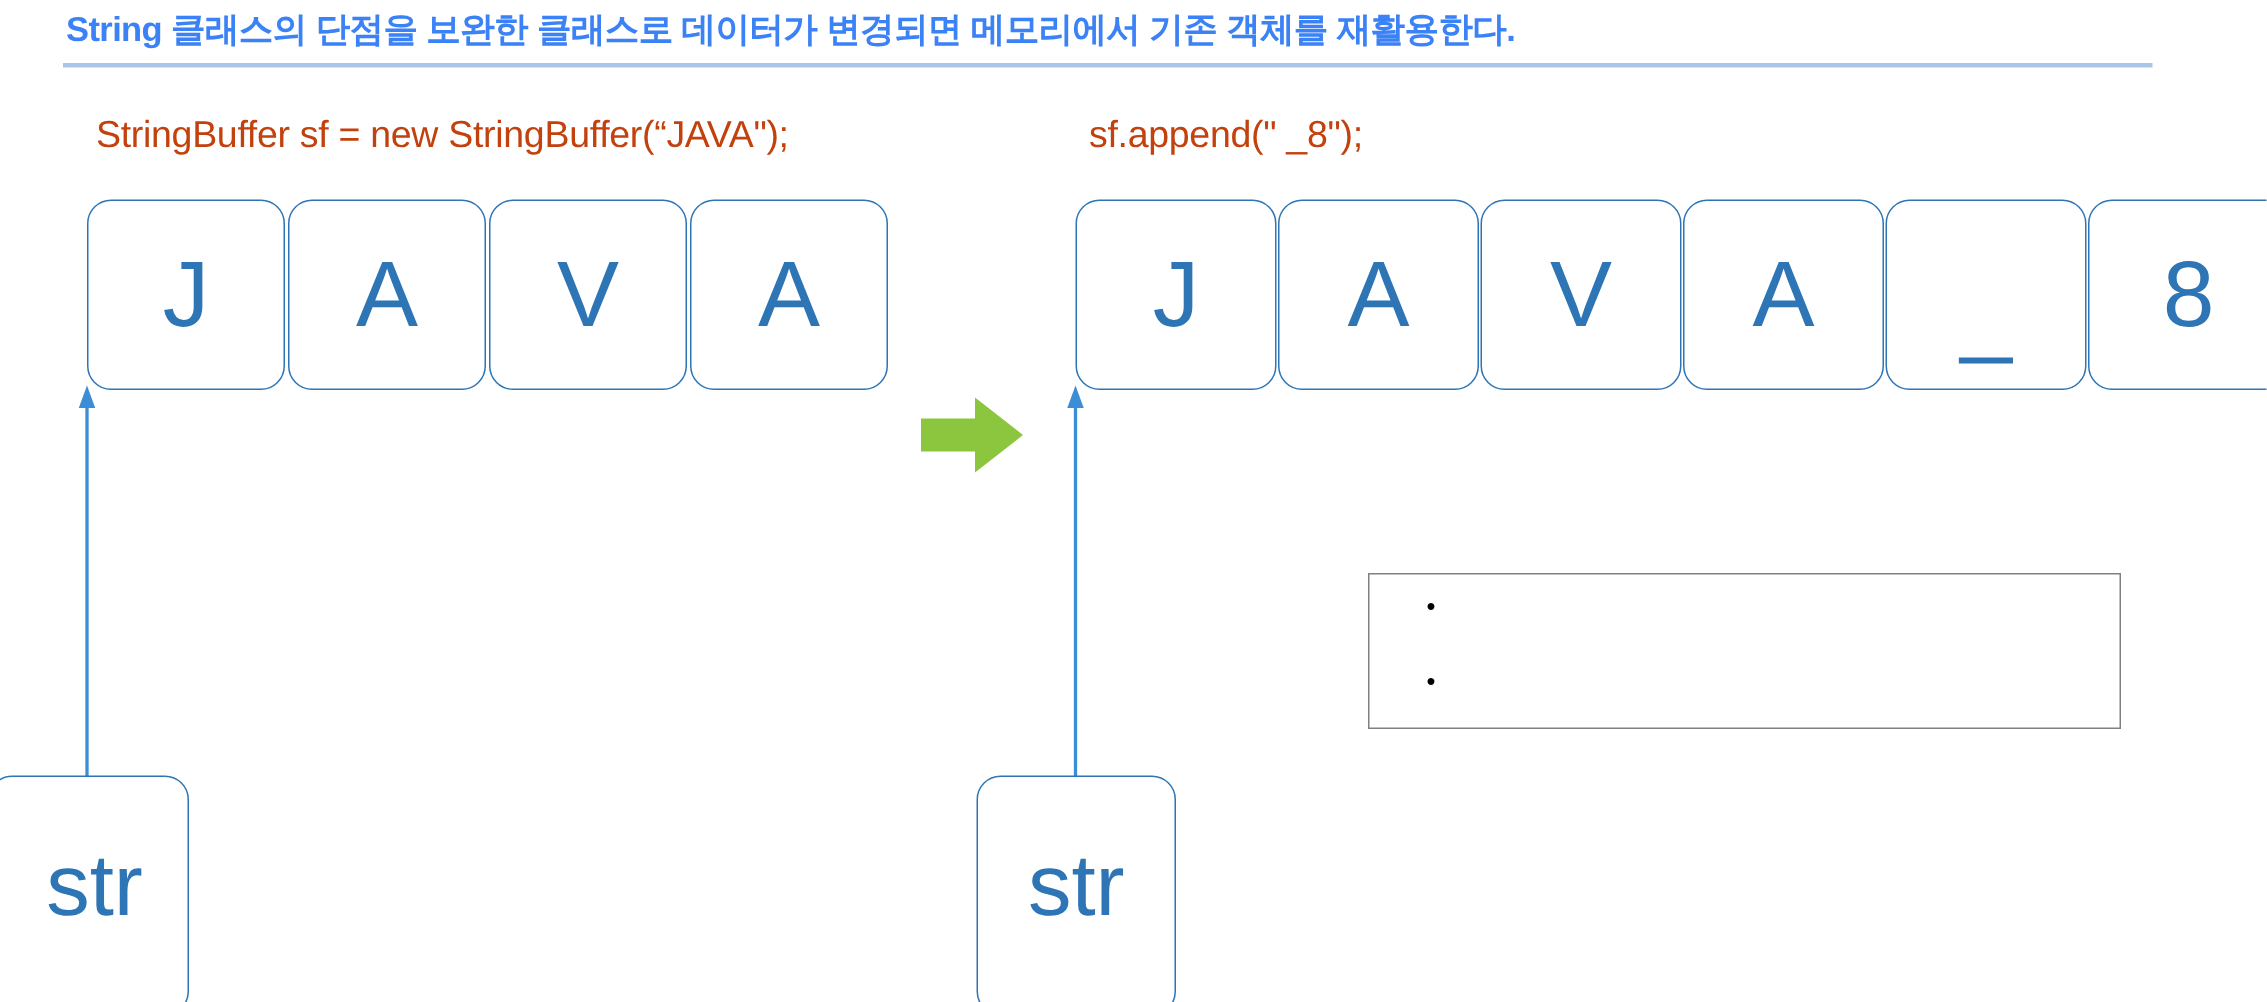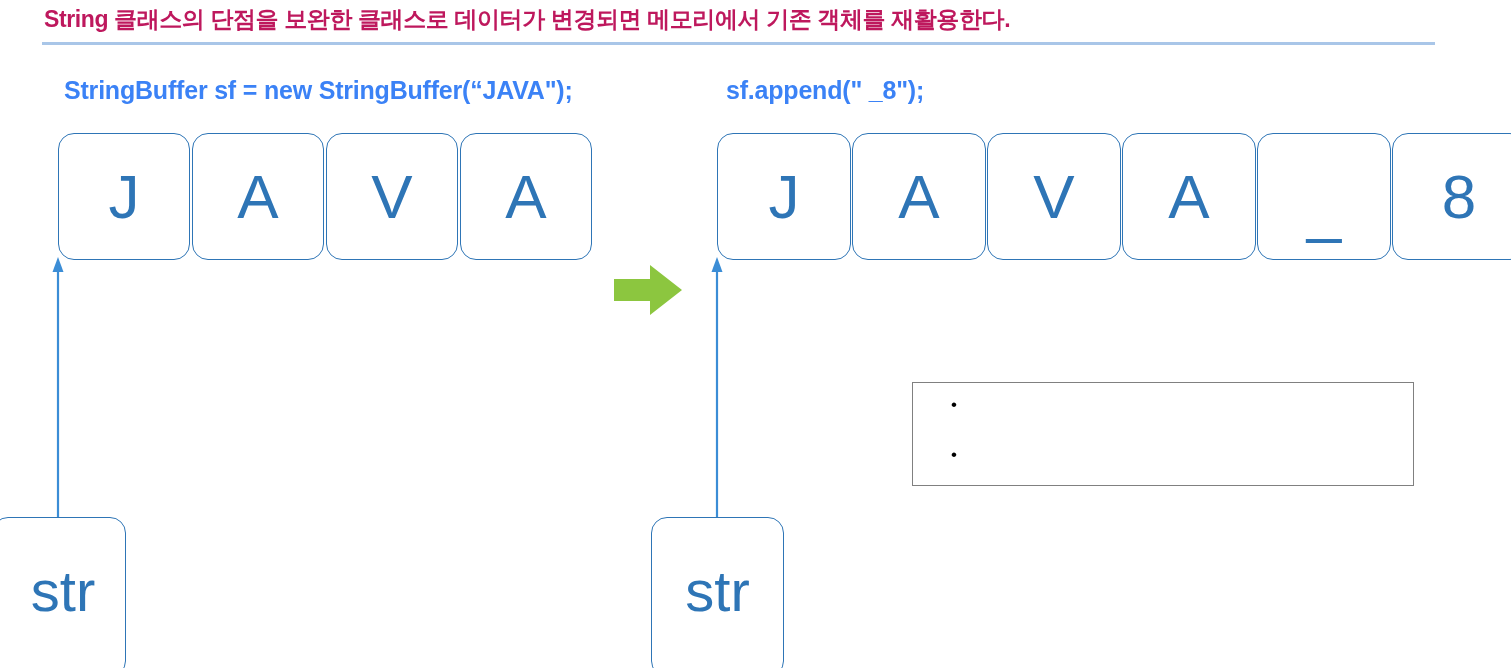--- a/index.html
+++ b/index.html
@@ -20,39 +20,39 @@
   
   .slide-title {
     position: absolute;
     left: 44px;
     top: 4px;
     width: 1400px;
     font-size: 23px;
     font-weight: bold;
     letter-spacing: -0.4px;
     white-space: nowrap;
-    color: #be185d;
+    color: #3b82f6;
   }
   .title-rule {
     position: absolute;
     left: 42px;
     top: 42px;
     width: 1393px;
     height: 3px;
     background: #a9c6e8;
   }
 
   
   .code-caption {
     position: absolute;
     font-size: 25px;
-    font-weight: bold;
+    font-weight: normal;
     white-space: nowrap;
     letter-spacing: -0.2px;
-    color: #3b82f6;
+    color: #c2410c;
   }
   .code-left  { left: 64px;  top: 76px; }
   .code-right { left: 726px; top: 76px; }
 
   
   .char-row {
     position: absolute;
     display: flex;
   }
   .char-row.left-row  { left: 58px;  top: 133px; }

